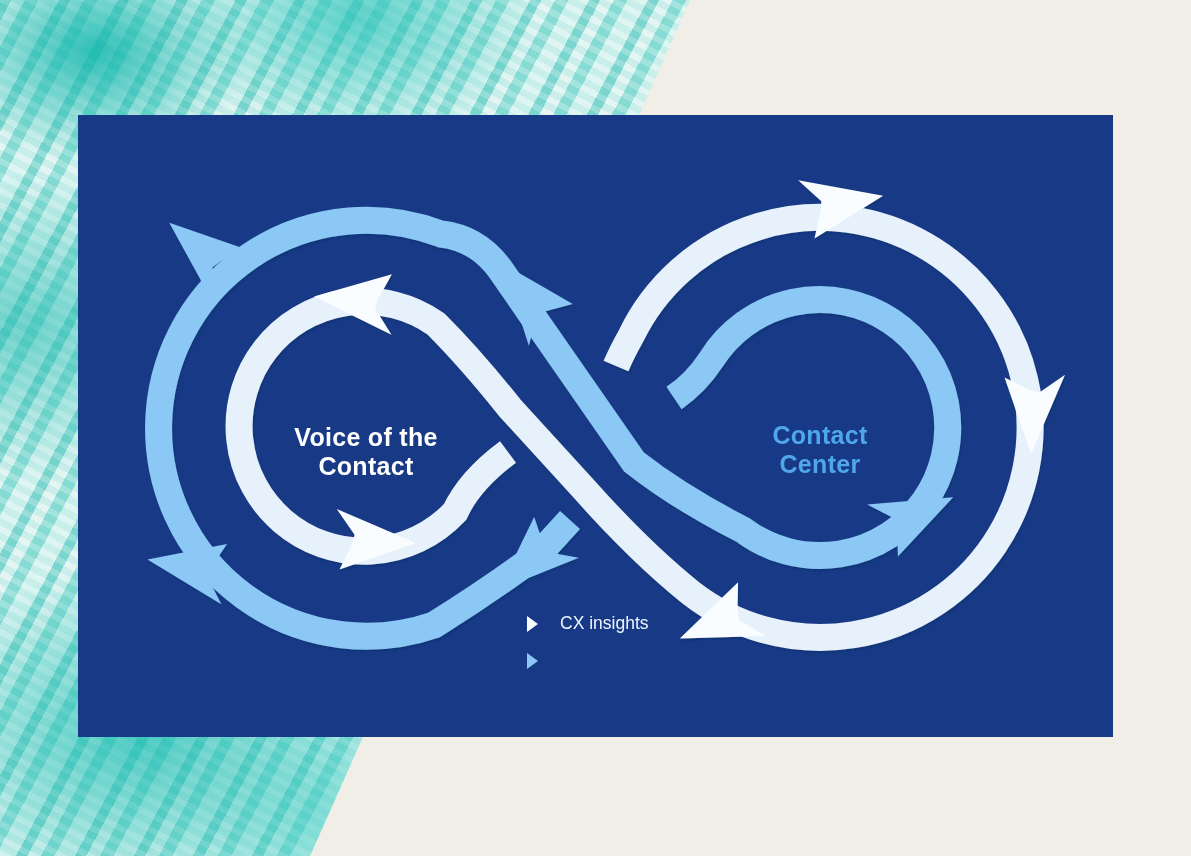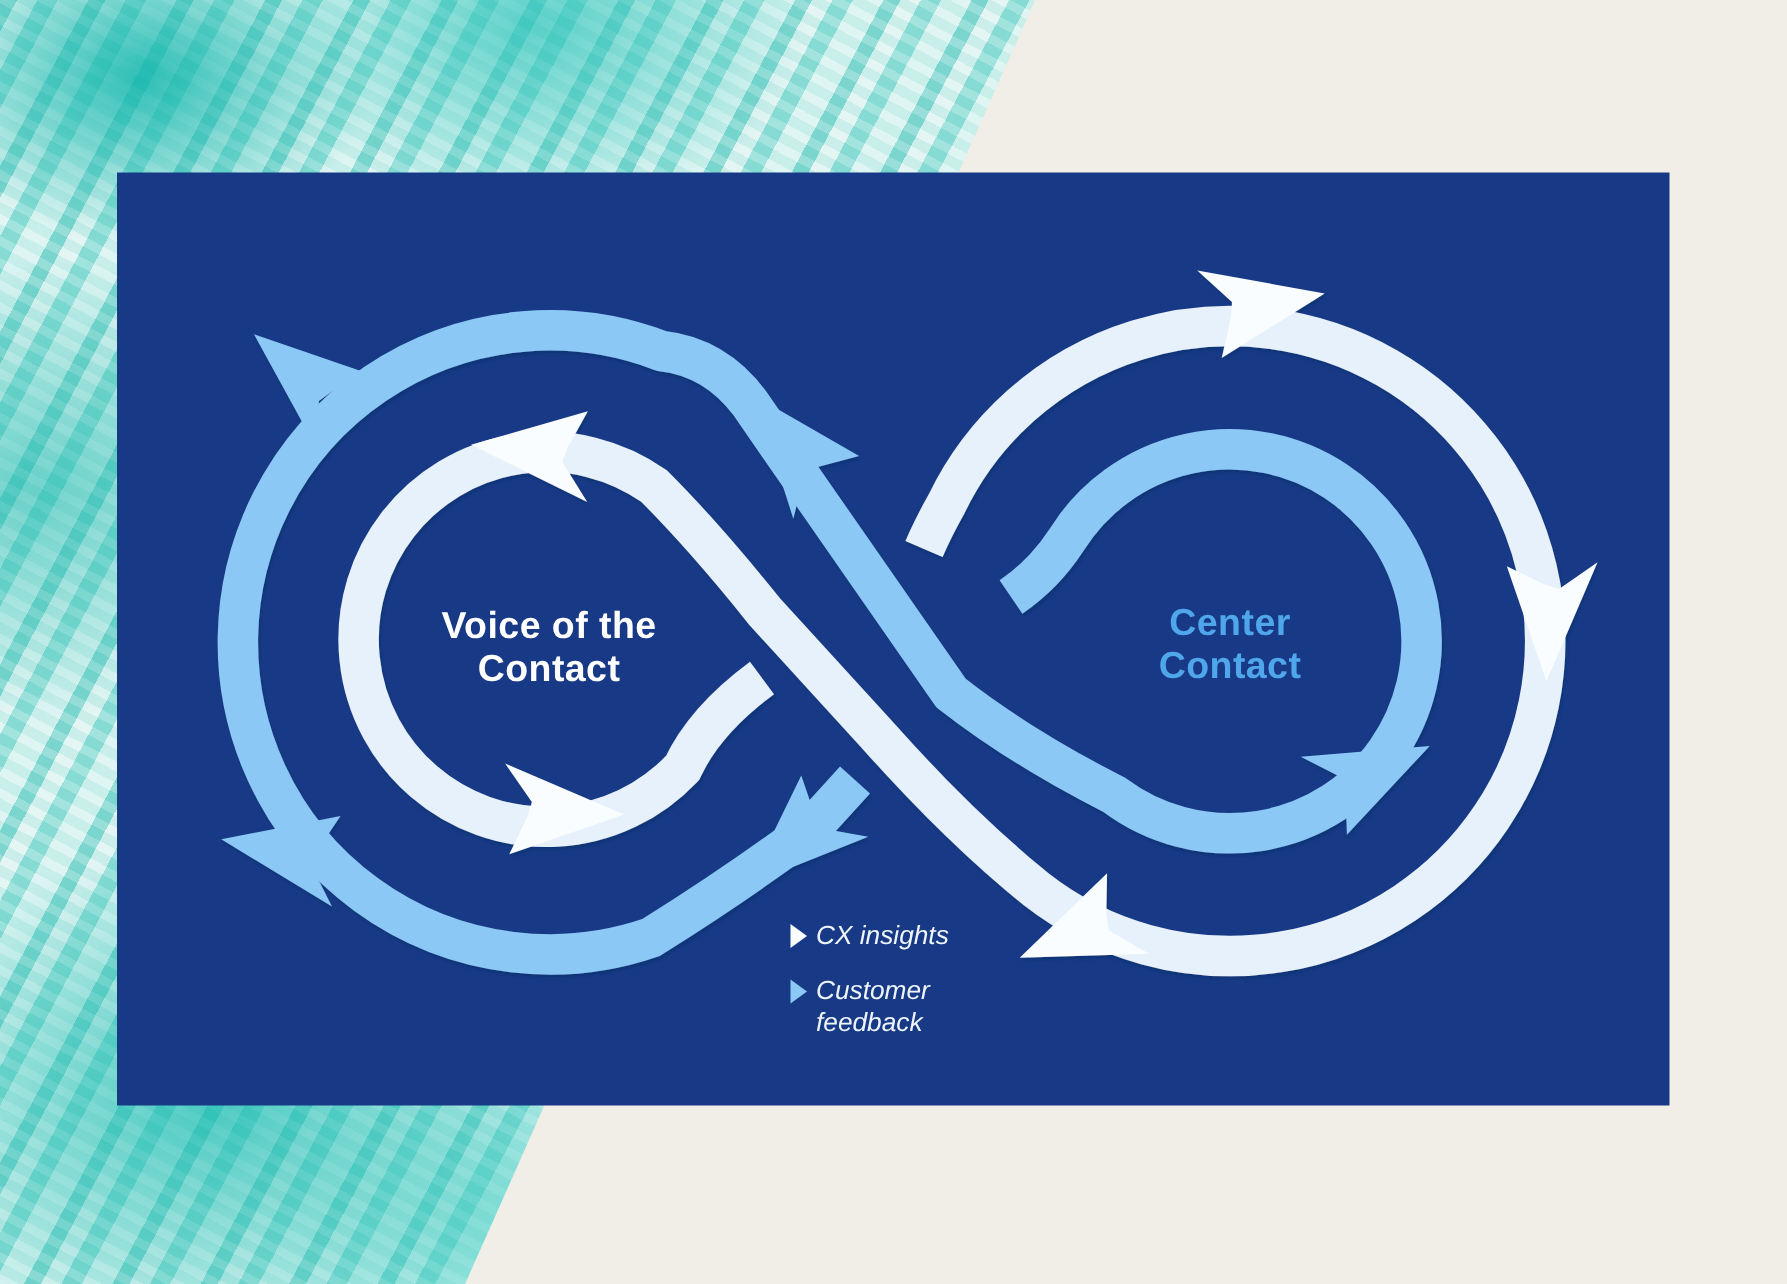--- a/index.html
+++ b/index.html
@@ -25,31 +25,31 @@
         rgba(255,255,255,.25) 0 6px, rgba(31,190,180,.18) 6px 13px),
       #c2eae5;
   }
   .card{
     position:absolute;left:78px;top:115px;width:1035px;height:622px;
     background:#183a86;
   }
   .card svg{position:absolute;left:0;top:0;}
   .loop-label{
     position:absolute;text-align:center;font-weight:bold;
-    font-size:25px;line-height:29px;letter-spacing:.3px;
+    font-size:25px;line-height:29px;letter-spacing:.3px;margin-top:20px;
   }
   .loop-label.voc{left:178px;top:288px;width:220px;color:#ffffff;}
   .loop-label.cc{left:632px;top:286px;width:220px;color:#4fa6ea;}
   .legend{position:absolute;left:449px;top:498px;}
   .legend-item{display:flex;align-items:flex-start;margin-bottom:16px;}
   .legend-tri{width:0;height:0;margin-top:3px;
     border-top:8px solid transparent;border-bottom:8px solid transparent;
     border-left:11px solid #fafdff;}
   .legend-tri.feedback{border-left-color:#8bc8f5;}
-  .legend-text{margin-left:6px;color:#eef5fc;font-size:17.5px;line-height:21px;max-width:100px;font-style:italic;}
+  .legend-text{margin-left:22px;color:#eef5fc;font-size:17.5px;line-height:21px;max-width:100px;}
 </style>
 </head>
 <body>
 
 <div class="texture"></div>
 
 <div class="card">
 
   <svg width="1035" height="622" viewBox="0 0 1035 622">
     <defs>
@@ -94,28 +94,27 @@
         </g>
     </g>
   </svg>
 
   <div class="loop-label voc">
     <div>Voice of the</div>
     <div>Contact</div>
   </div>
 
   <div class="loop-label cc">
+    <div>Contact</div>
     <div>Center</div>
-    <div>Contact</div>
   </div>
 
   <div class="legend">
     <div class="legend-item">
       <span class="legend-tri"></span>
       <span class="legend-text">CX insights</span>
     </div>
     <div class="legend-item">
       <span class="legend-tri feedback"></span>
-      <span class="legend-text">Customer feedback</span>
     </div>
   </div>
 
 </div>
 
 </body></html>

